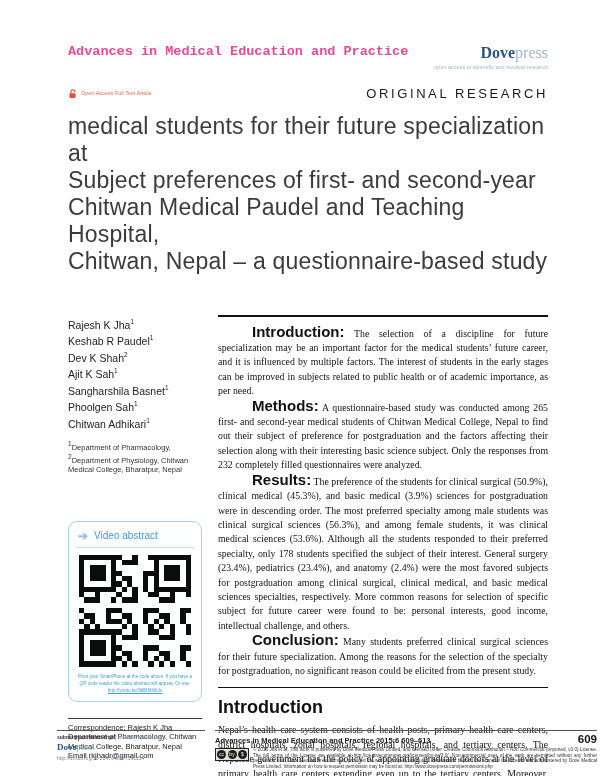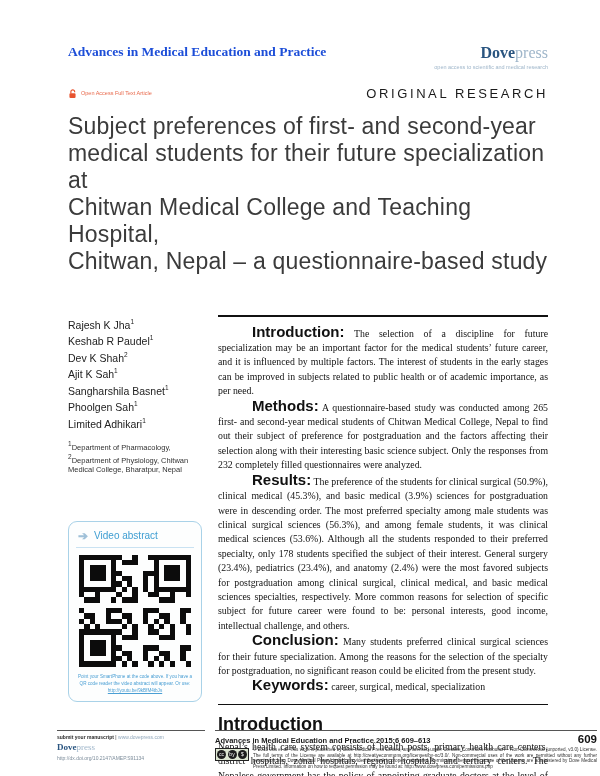--- a/index.html
+++ b/index.html
@@ -3,21 +3,21 @@
 <meta charset="utf-8">
 <style>
   * { margin:0; padding:0; box-sizing:border-box; }
   html,body { background:#ffffff; }
   .page { position:relative; width:600px; height:776px; background:#fff; overflow:hidden;
           font-family:"Liberation Sans", sans-serif; color:#1a1a1a; }
   .content { padding:44px 52px 0 68px; }
 
   
   .header-row { display:flex; justify-content:space-between; align-items:flex-start; }
-  .journal-name { font-family:Liberation Serif, serif; font-weight:bold; font-size:13.5px; color:#1d4ed8; }
+  .journal-name { font-family:Liberation Mono, monospace; font-weight:bold; font-size:13.5px; color:#ec4899; }
   .publisher { text-align:right; line-height:1.1; }
   .dovepress { font-family:"Liberation Serif", serif; font-size:16px; }
   .dove-b { font-weight:bold; color:#2a5580;margin-top:48px; }
   .press-l { color:#9fb6ca; }
   .tagline { font-size:5.5px; color:#9fb6ca; margin-top:2px; }
 
   .meta-row { display:flex; justify-content:space-between; align-items:center; margin-top:16px; }
   .oa { display:flex; align-items:center; gap:4px; }
   .oa-label { font-size:5.5px; color:#e8684a; }
   .article-type { font-size:13px; letter-spacing:2.6px; color:#1a1a1a; }
@@ -92,37 +92,37 @@
         <svg width="9" height="11" viewBox="0 0 10 12">
           <path d="M3.2 6V4a2.1 2.1 0 0 1 4.2 0v0.6" fill="none" stroke="#e8532f" stroke-width="1.3"></path>
           <rect x="1.6" y="5.8" width="6.8" height="5.2" rx="1.2" fill="#e8532f"></rect>
         </svg>
         <span class="oa-label">Open Access Full Text Article</span>
       </div>
       <div class="article-type">ORIGINAL RESEARCH</div>
     </div>
 
     <div class="title-block">
+      <div>medical students for their future specialization at</div>
       <div>Subject preferences of first- and second-year</div>
-      <div>medical students for their future specialization at</div>
-      <div>Chitwan Medical College and Teaching Hospital,</div>
+      <div>Chitwan Medical Paudel and Teaching Hospital,</div>
       <div>Chitwan, Nepal – a questionnaire-based study</div>
     </div>
 
     <div class="cols">
 
       <div class="col-left">
         <div>
           <div class="author-row"><span>Rajesh K Jha</span><sup>1</sup></div>
           <div class="author-row"><span>Keshab R Paudel</span><sup>1</sup></div>
           <div class="author-row"><span>Dev K Shah</span><sup>2</sup></div>
           <div class="author-row"><span>Ajit K Sah</span><sup>1</sup></div>
           <div class="author-row"><span>Sangharshila Basnet</span><sup>1</sup></div>
           <div class="author-row"><span>Phoolgen Sah</span><sup>1</sup></div>
-          <div class="author-row"><span>Limited Adhikari</span><sup>1</sup></div>
+          <div class="author-row"><span>Chitwan Adhikari</span><sup>1</sup></div>
         </div>
         <div class="affil"><sup>1</sup><span>Department of Pharmacology,</span> <sup>2</sup><span>Department of Physiology, Chitwan Medical College, Bharatpur, Nepal</span></div>
 
         <div class="video-box">
           <div class="vb-head">
             <span class="vb-arrow">➔</span>
             <span class="vb-label">Video abstract</span>
           </div>
           <div class="qr">
               <i class="on"></i>
@@ -566,29 +566,33 @@
               <i></i>
               <i></i>
               <i class="on"></i>
             </div>
           <div class="qr-caption">
             <span>Point your SmartPhone at the code above. If you have a QR code reader the video abstract will appear. Or use:</span><br>
             <span class="lnk">http://youtu.be/9kBfM4tbJs</span>
           </div>
         </div>
 
+        <div class="corr">
+          <div>Correspondence: Rajesh K Jha</div>
+          <div>Department of Pharmacology, Chitwan Medical College, Bharatpur, Nepal</div>
+          <div>Email rkjhadr@gmail.com</div>
+        </div>
       </div>
 
       <div class="col-right">
         <div class="abstract">
           <p><b>Introduction:</b> <span>The selection of a discipline for future specialization may be an important factor for the medical students’ future career, and it is influenced by multiple factors. The interest of students in the early stages can be improved in subjects related to public health or of academic importance, as per need.</span></p>
           <p><b>Methods:</b> <span>A questionnaire-based study was conducted among 265 first- and second-year medical students of Chitwan Medical College, Nepal to find out their subject of preference for postgraduation and the factors affecting their selection along with their interesting basic science subject. Only the responses from 232 completely filled questionnaires were analyzed.</span></p>
           <p><b>Results:</b> <span>The preference of the students for clinical surgical (50.9%), clinical medical (45.3%), and basic medical (3.9%) sciences for postgraduation were in descending order. The most preferred specialty among male students was clinical surgical sciences (56.3%), and among female students, it was clinical medical sciences (53.6%). Although all the students responded to their preferred specialty, only 178 students specified the subject of their interest. General surgery (23.4%), pediatrics (23.4%), and anatomy (2.4%) were the most favored subjects for postgraduation among clinical surgical, clinical medical, and basic medical sciences specialties, respectively. More common reasons for selection of specific subject for future career were found to be: personal interests, good income, intellectual challenge, and others.</span></p>
           <p><b>Conclusion:</b> <span>Many students preferred clinical surgical sciences for their future specialization. Among the reasons for the selection of the specialty for postgraduation, no significant reason could be elicited from the present study.</span></p>
-          <p><b>Keywords:</b> <span>career, surgical, medical, specialization</span></p>
         </div>
         <div class="intro-rule"></div>
         <div class="intro-head">Introduction</div>
         <div class="intro-body">Nepal’s health care system consists of health posts, primary health care centers, district hospitals, zonal hospitals, regional hospitals, and tertiary centers. The Nepalese government has the policy of appointing graduate doctors at the level of primary health care centers extending even up to the tertiary centers. Moreover, graduate doctors (specialists) serve at district hospitals, zonal hospitals, regional hospitals, and tertiary centers. The undergraduate course, bachelor of medicine and bachelor of surgery (MBBS), is of five-and-half years duration, whereas the postgraduation course (speciality course) is of 3 years duration. After MBBS, it is usually mandatory to pursue postgraduation (specialization) for better career development, economic growth, and social status in Nepal. In Nepal, postgraduation course in medical education was started in 1982 by a</div>
       </div>
     </div>
   </div>
 
   <div class="footer">
     <div class="f-left">

